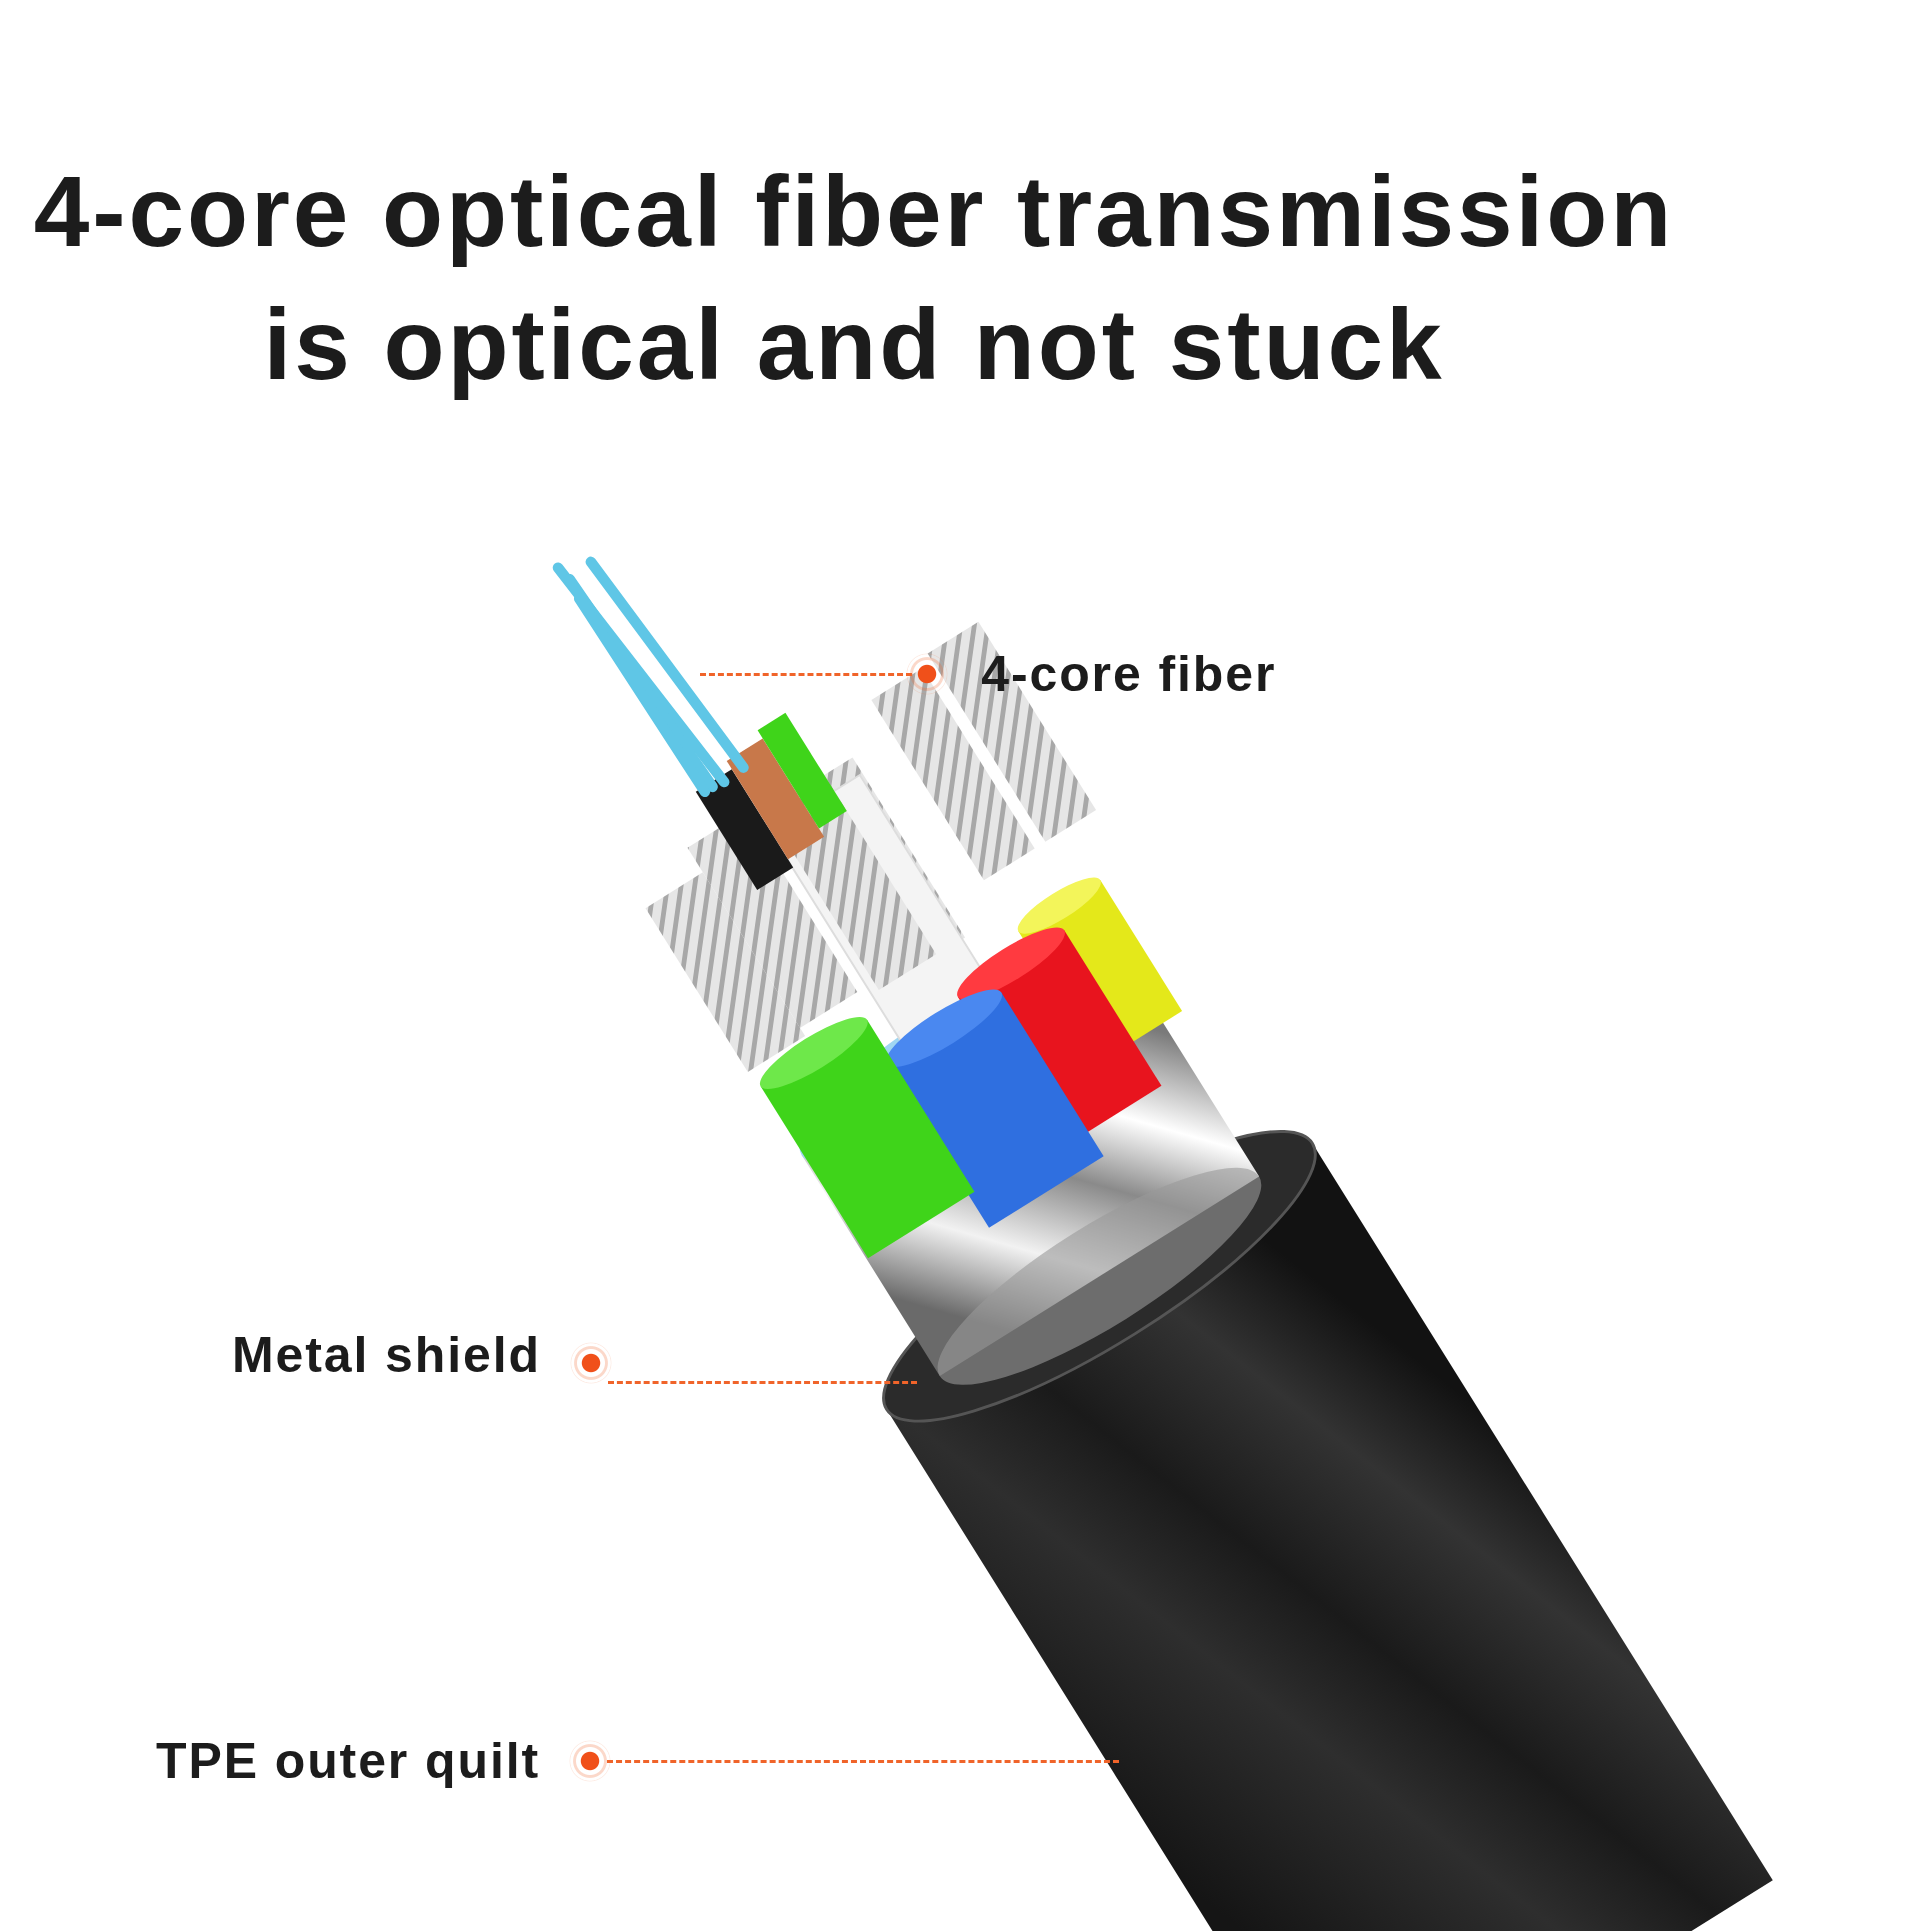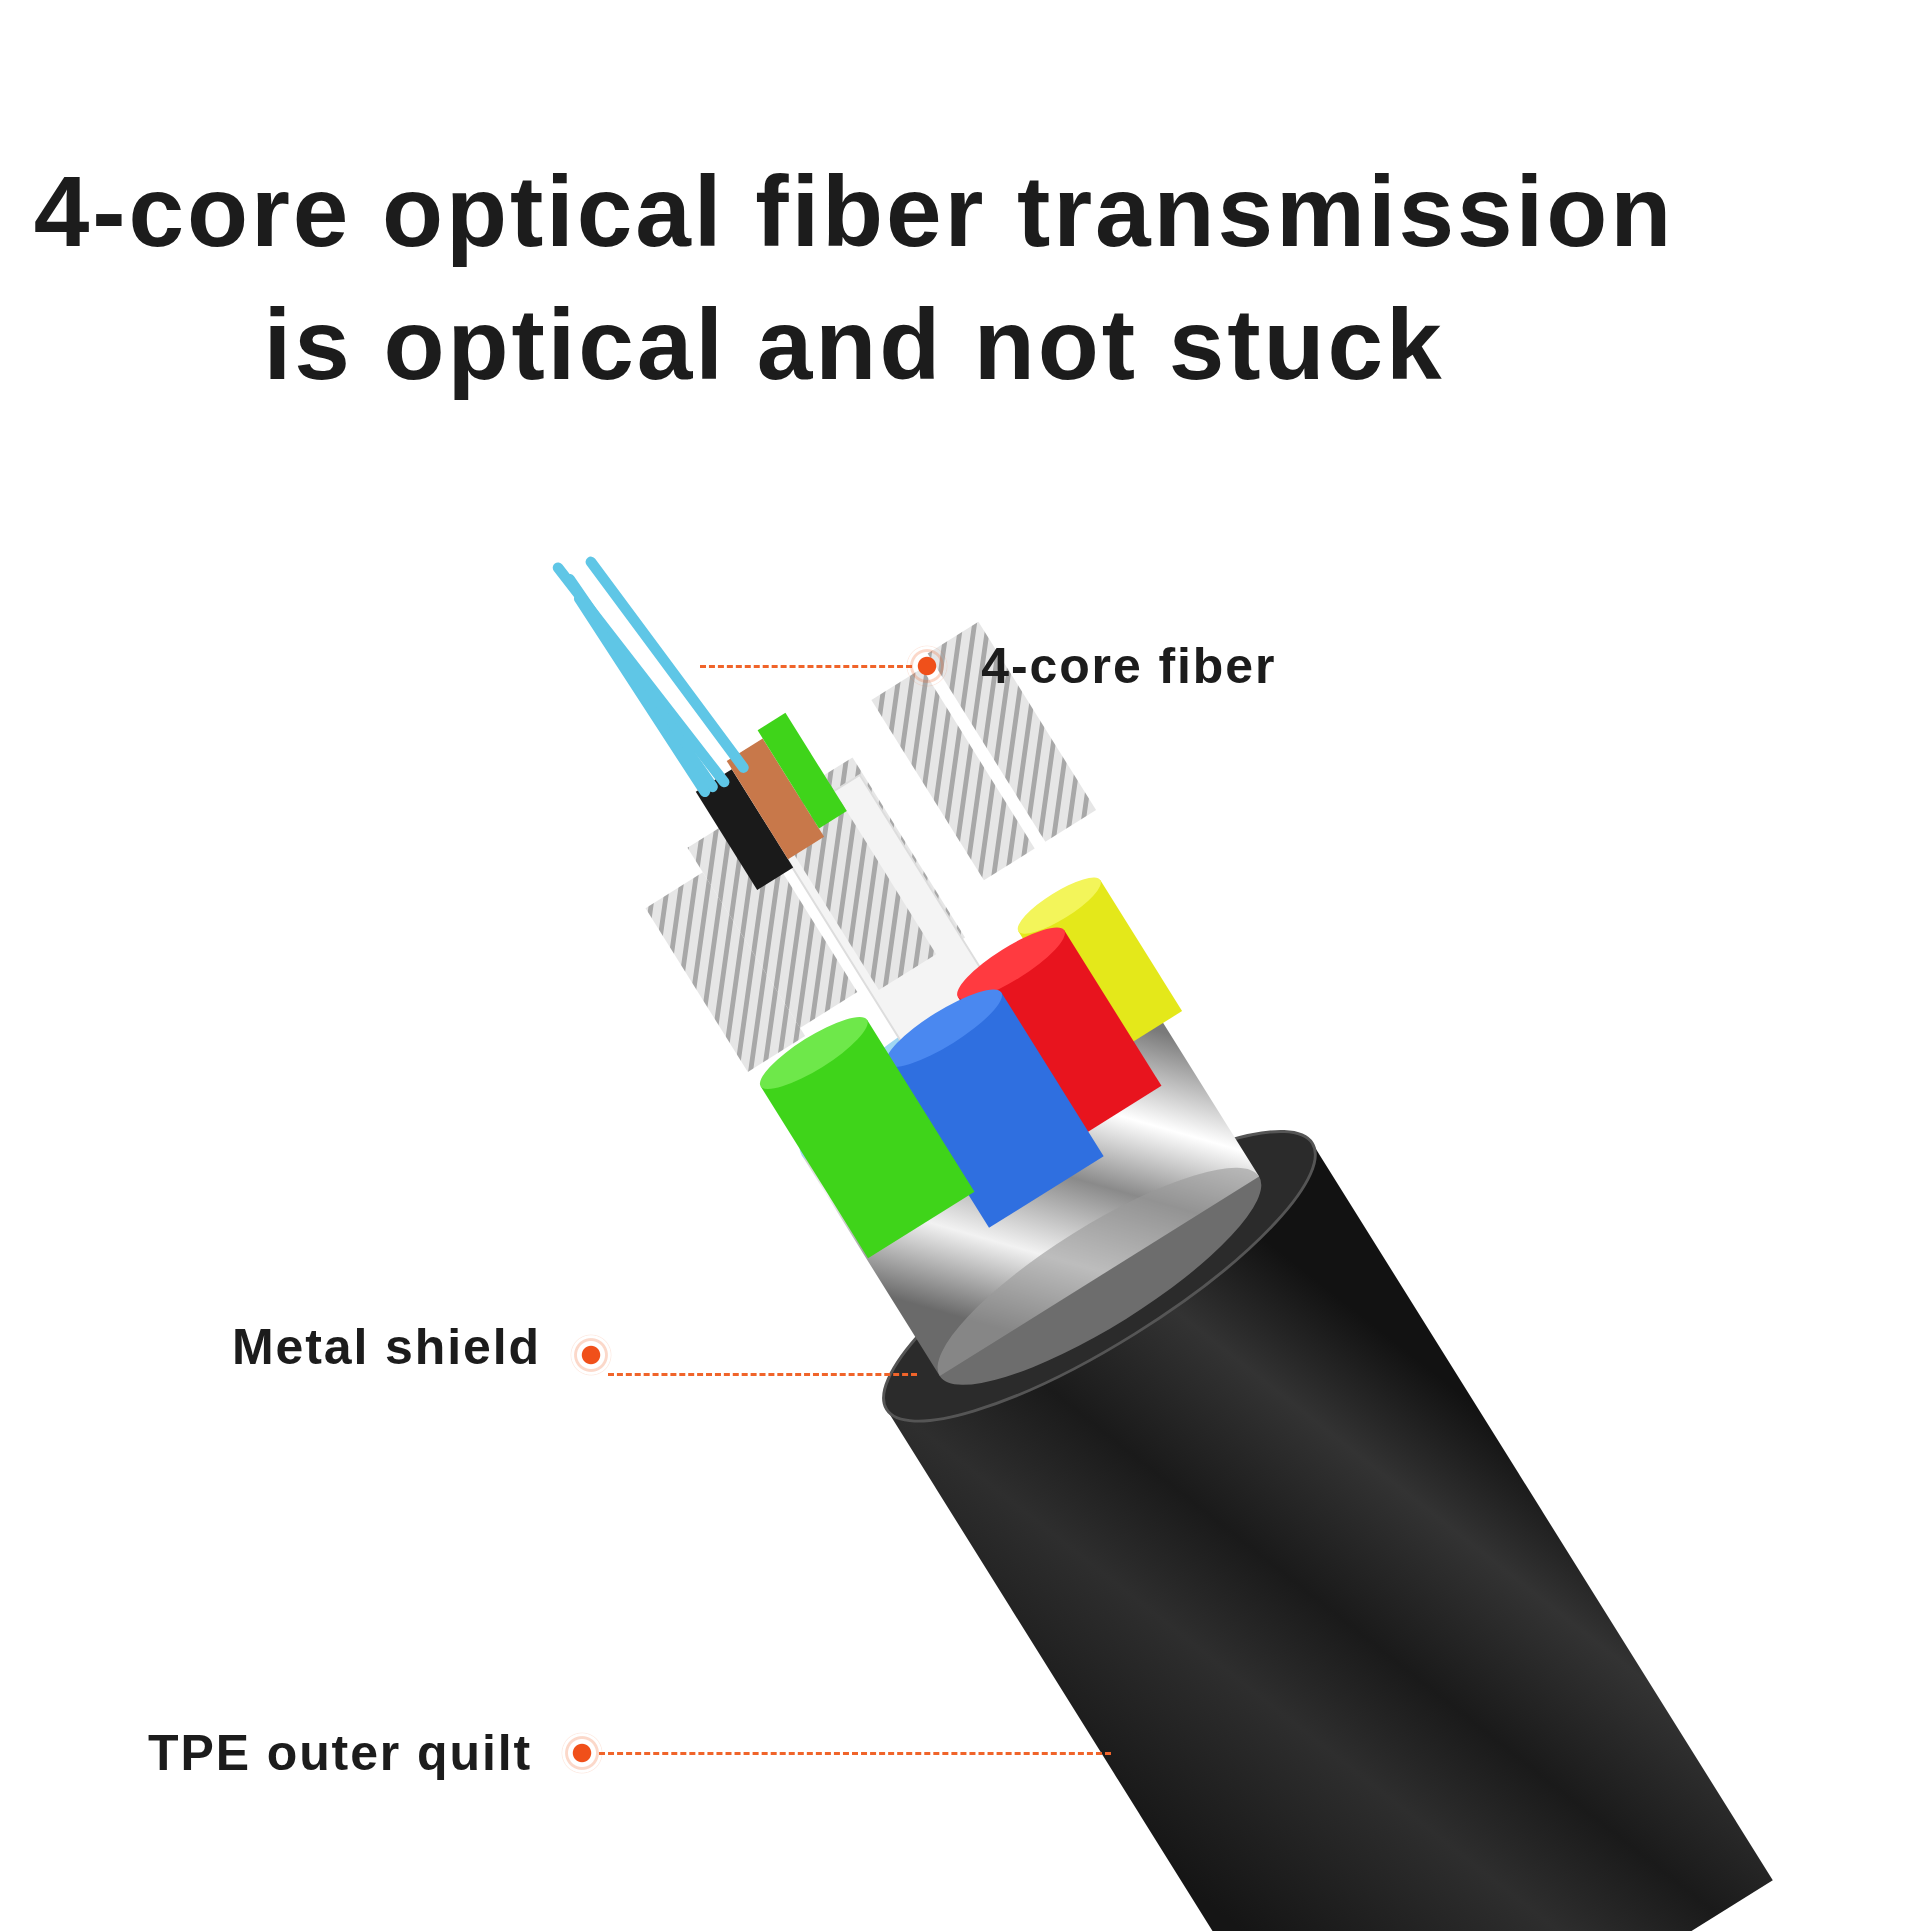--- a/index.html
+++ b/index.html
@@ -3,21 +3,21 @@
   <meta charset="utf-8">
   <style>
     html, body { margin: 0; padding: 0; background: #ffffff; }
     body { width: 1931px; height: 1931px; position: relative; overflow: hidden;
            font-family: "Liberation Sans", "DejaVu Sans", sans-serif; }
     .headline { position: absolute; left: 0; top: 145px; width: 1708px; text-align: center;
                 color: #1c1c1c; font-weight: 700; font-size: 100px; line-height: 133px;
                 letter-spacing: 2.9px; }
     .headline div { white-space: nowrap; }
     .illustration { position: absolute; left: 0; top: 0; width: 1931px; height: 1931px; }
-    .callout { position: absolute; display: flex; align-items: center; }
+    .callout { position: absolute; display: flex; align-items: center; margin-top: 8px; }
     .callout-label { color: #1c1c1c; font-weight: 700; font-size: 50px; letter-spacing: 1.9px; white-space: nowrap; }
     .leader { border-top: 3.9px dashed #f0642a; height: 0; }
     .dot { position: relative; width: 42px; height: 42px; border-radius: 50%;
            background: radial-gradient(circle, #f0501a 0 8.7px, rgba(255,255,255,0) 9.7px,
              rgba(255,255,255,0) 13.5px, rgba(240,100,42,0.25) 14.5px, rgba(240,100,42,0.25) 16.4px,
              rgba(255,255,255,0) 17.4px, rgba(255,255,255,0) 19.3px, rgba(240,100,42,0.12) 20px,
              rgba(255,255,255,0) 21px); }
   </style>
 </head>
 <body>
@@ -123,18 +123,18 @@
   <div class="dot" style="margin-left:-5.8px;"></div>
   <span class="callout-label" style="margin-left:33px;">4-core fiber</span>
 </div>
 
 <div class="callout" style="left:232px; top:1318px;align-items:flex-end;">
   <span class="callout-label" style="margin-right:29px;">Metal shield</span>
   <div class="dot"></div>
   <div class="leader" style="width:309px; margin-left:-3.9px;"></div>
 </div>
 
-<div class="callout" style="left:148px; top:1724px;">
+<div class="callout" style="left:156px; top:1724px;">
   <span class="callout-label" style="margin-right:29px;">TPE outer quilt</span>
   <div class="dot"></div>
   <div class="leader" style="width:512px; margin-left:-3.9px;"></div>
 </div>
 
 
 </body></html>

